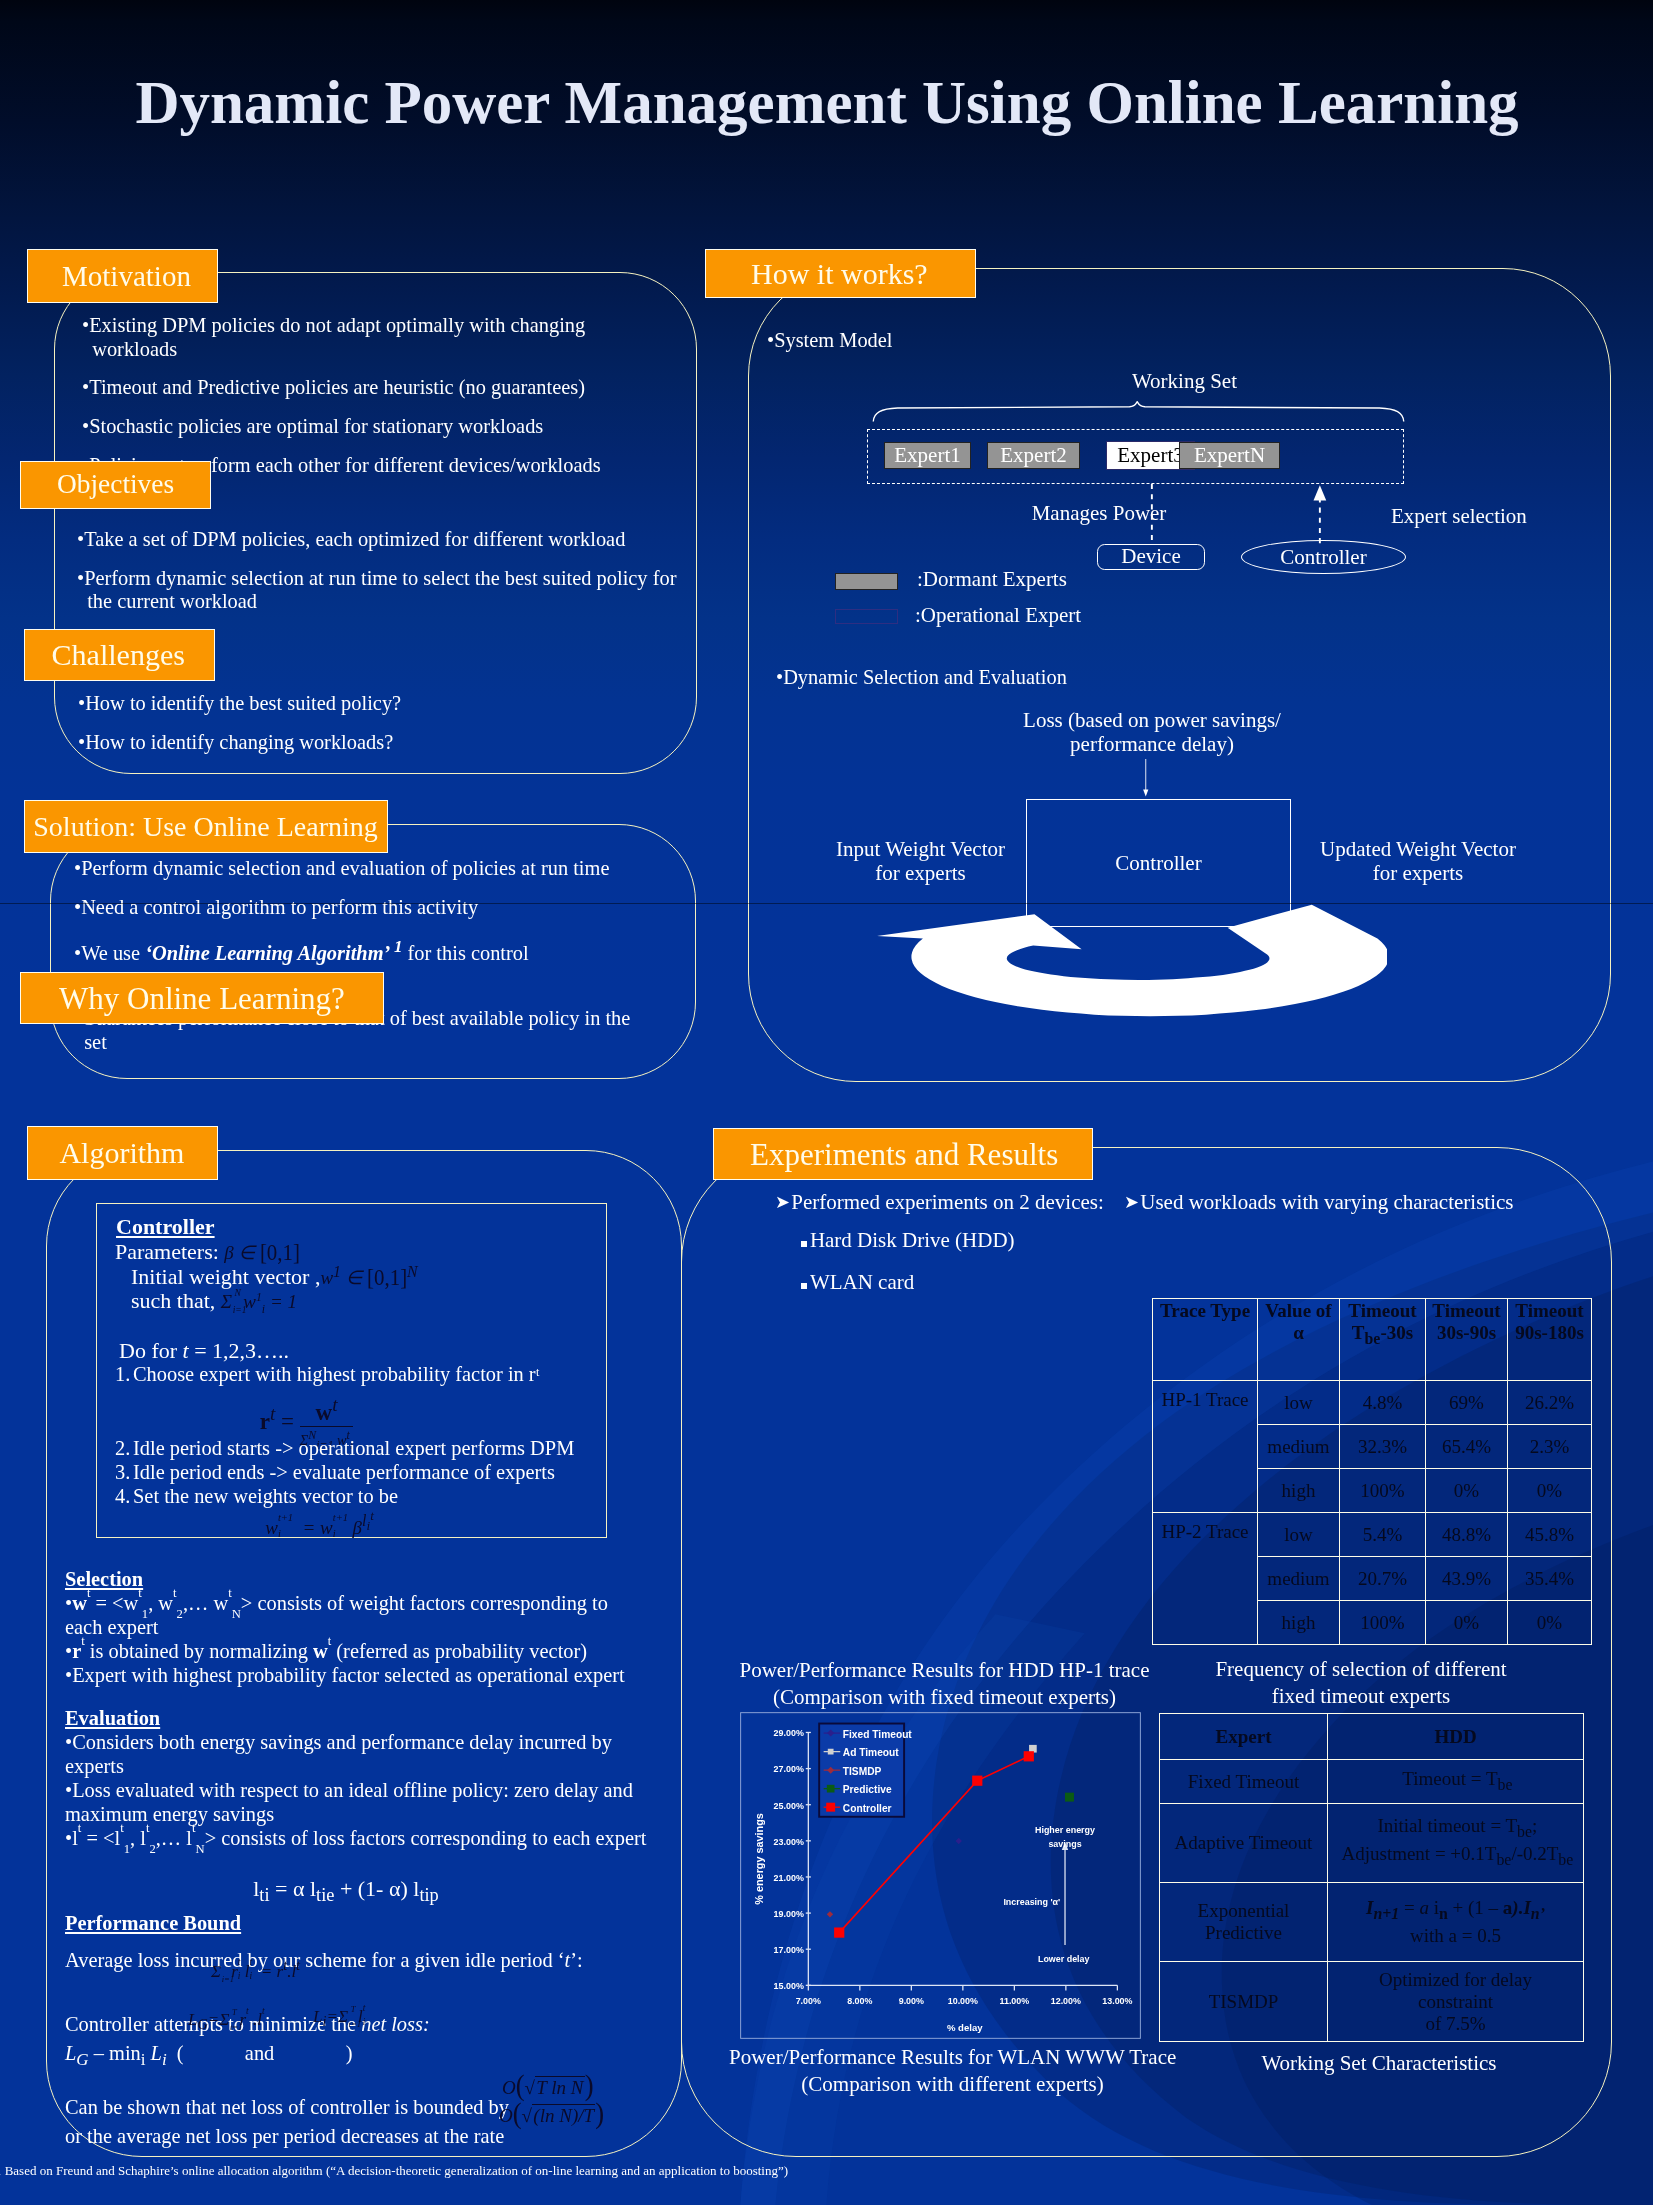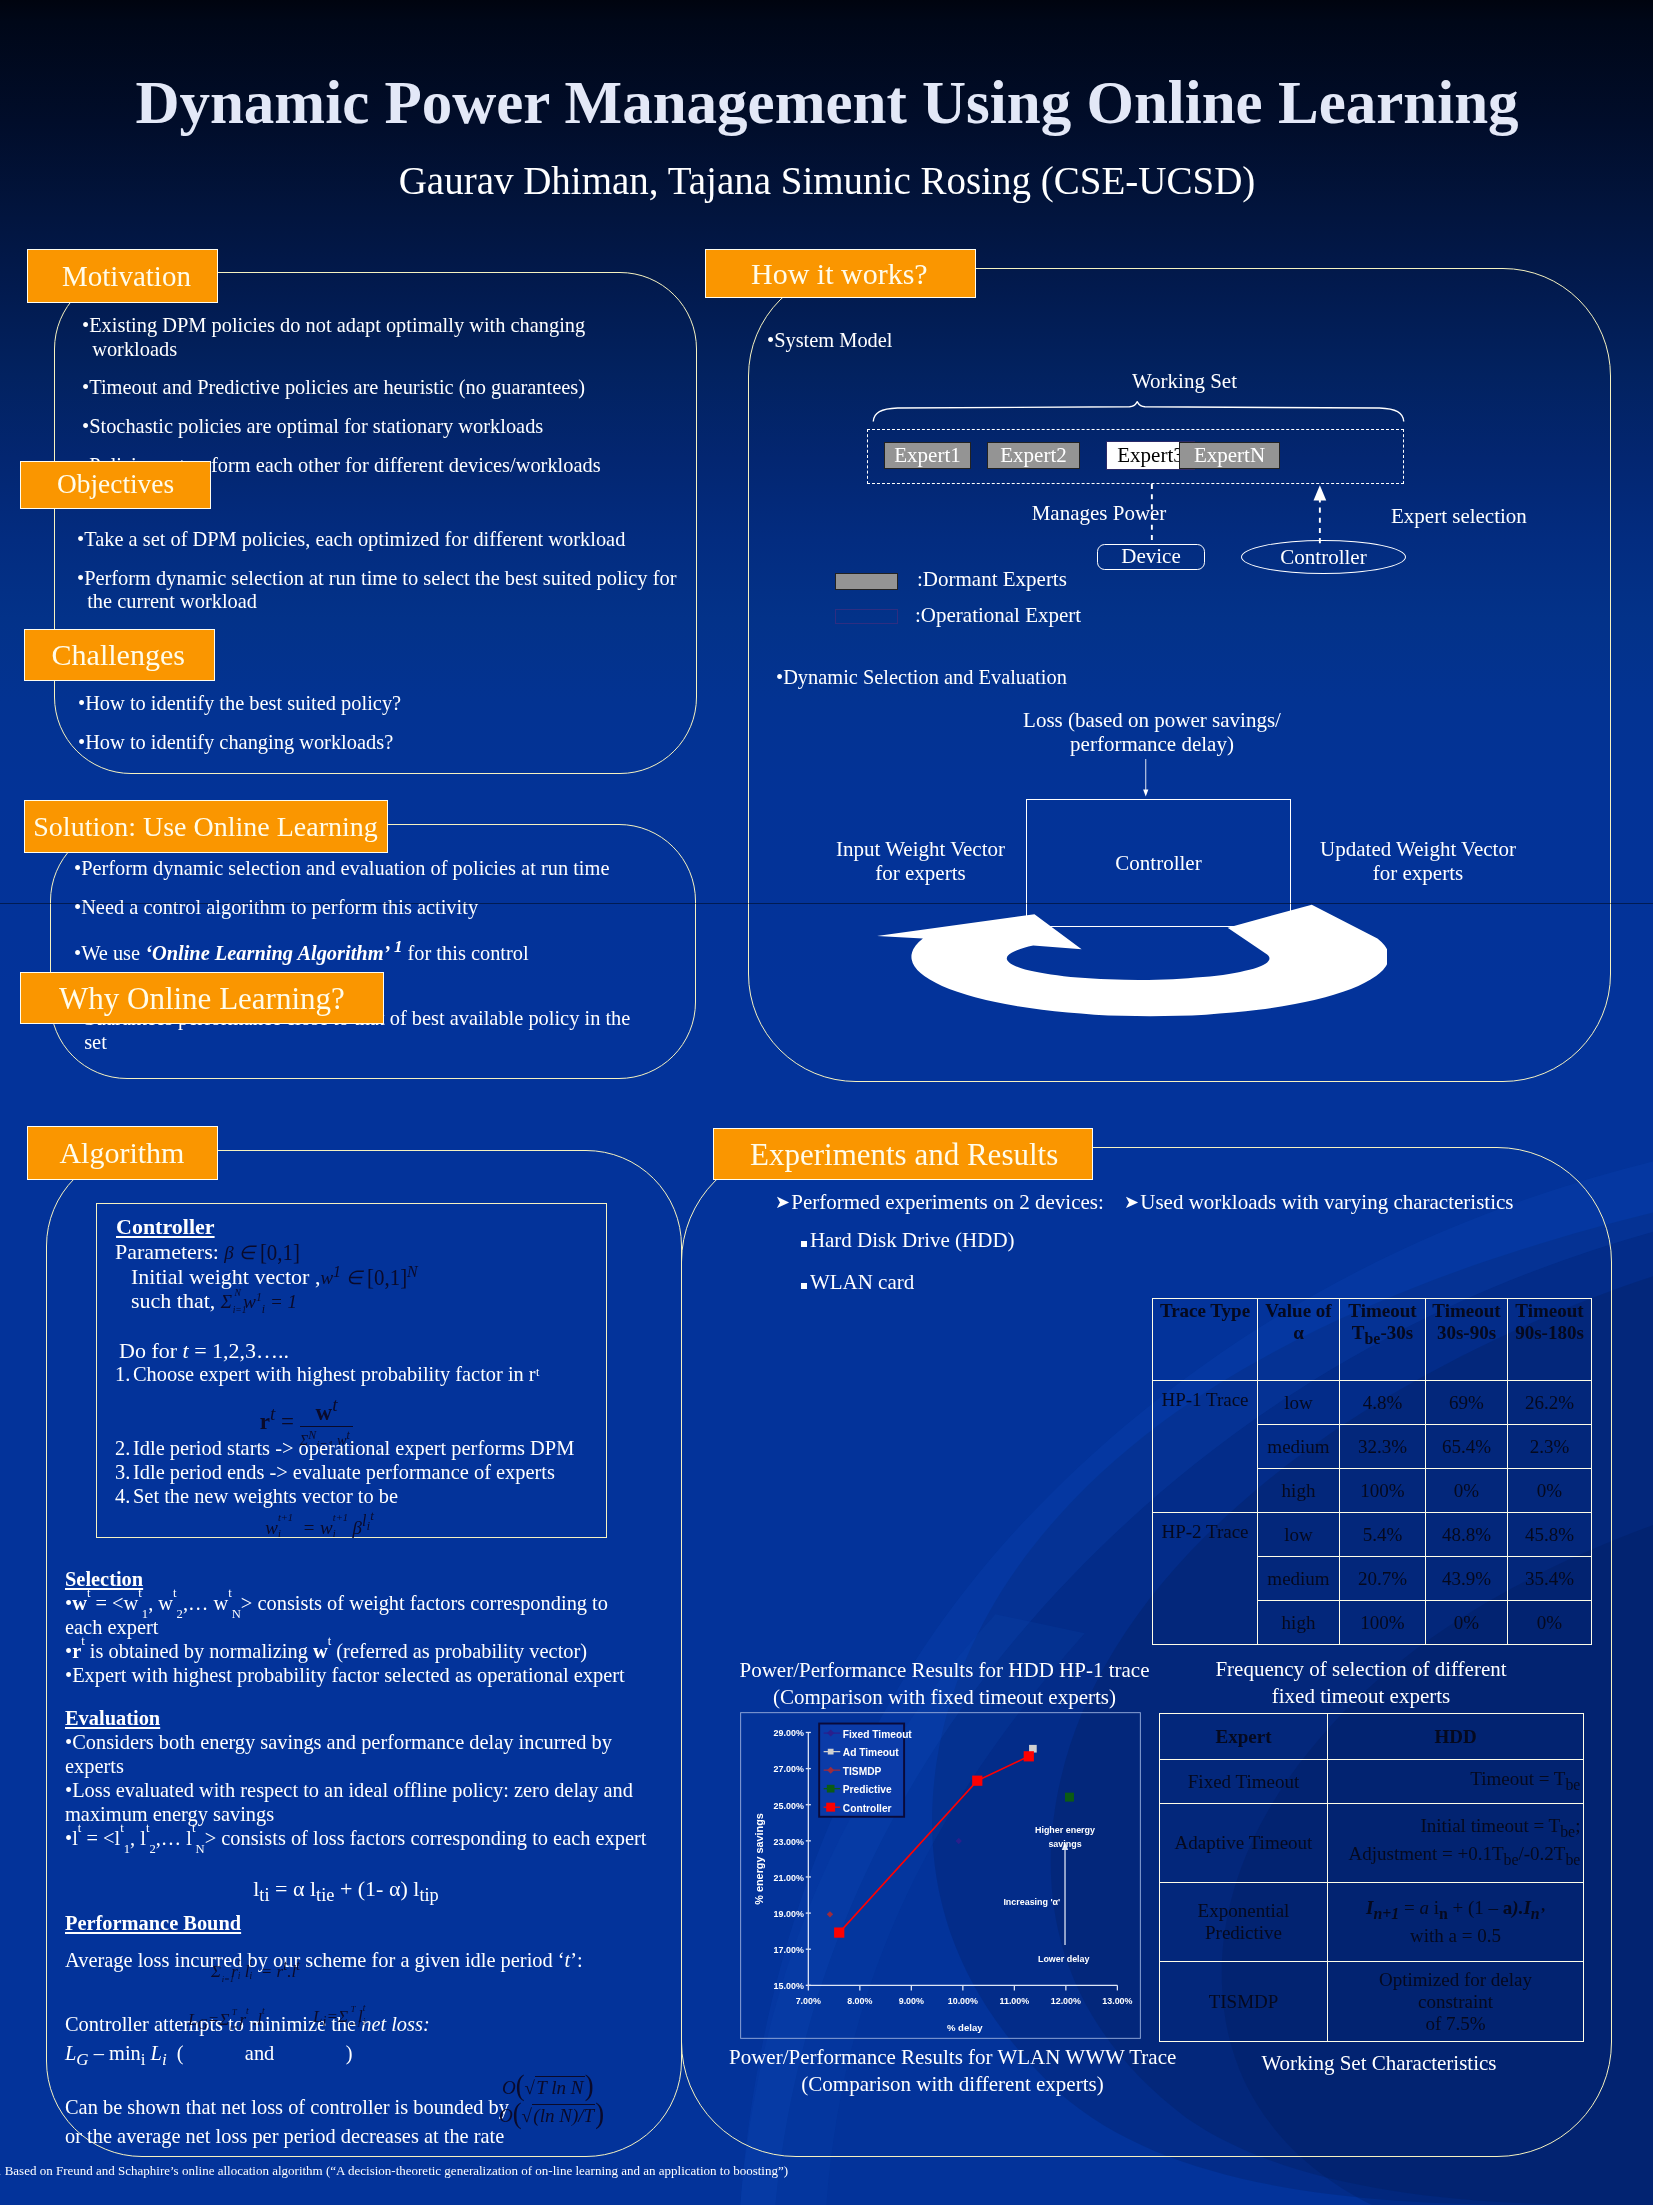--- a/index.html
+++ b/index.html
@@ -174,21 +174,21 @@
   #tbl-trace tr:first-child td{height:80px;vertical-align:top;padding-top:1.3px;}
   #tbl-trace .tl{vertical-align:top;padding-top:7.7px;}
   #cap-chart{left:737px;top:1657px;width:415px;font-size:21px;line-height:27.4px;white-space:nowrap;}
   #cap-tbl2{left:1163px;top:1656px;width:396px;font-size:21px;line-height:27.4px;white-space:nowrap;}
   #tbl-expert{left:1159px;top:1713px;width:424px;table-layout:fixed;}
   #tbl-expert td{height:43px;}
   #tbl-expert tr:nth-child(1) td{height:45px;}
   #tbl-expert tr:nth-child(3) td{height:78px;}
   #tbl-expert tr:nth-child(4) td{height:78px;}
   #tbl-expert tr:nth-child(5) td{height:79px;}
-  #tbl-expert .tl2{text-align:right;padding-left:6.4px;}
+  #tbl-expert .tl2{text-align:center;padding-left:6.4px;}
   #cap-bl{left:729px;top:2044px;width:447px;font-size:21px;line-height:27.4px;white-space:nowrap;}
   #cap-br{left:1181px;top:2051px;width:396px;font-size:21px;}
 
   #chart{left:740px;top:1712px;z-index:5;}
 
   
   #footnote{left:-5.1px;top:2163px;font-size:13px;color:#fff;white-space:nowrap;}
 </style>
 </head>
 <body>
@@ -214,21 +214,20 @@
              C1630,3040 1700,3200 1860,3320 C2020,3430 2270,3456 2520,3456 L2592,3456 Z" fill="#021a54" opacity="0.26"></path>
     <path d="M2592,2390 C2400,2460 2220,2560 2090,2700 C1970,2830 1910,2970 1915,3110
              C1920,3260 2000,3380 2150,3456 L2592,3456 Z" fill="#02174c" opacity="0.22"></path>
     <path d="M1215,3456 C1250,3100 1400,2760 1680,2470 C1950,2190 2270,2020 2592,1930
              L2592,1820 C2230,1910 1880,2090 1600,2390 C1330,2680 1190,3060 1160,3456 Z" fill="#0a46b4" opacity="0.26"></path>
     <path d="M1160,3456 C1190,3100 1320,2790 1560,2530 L1700,2560
              C1450,2840 1320,3120 1295,3456 Z" fill="#0a46b4" opacity="0.18"></path>
   </svg>
 
   <div class="txt" id="title">Dynamic Power Management Using Online Learning</div>
-  <div class="txt" id="authors">Gaurav Dhiman, Tajana Simunic Rosing (CSE-UCSD)</div>
 
   <div class="panel" id="panelA"></div>
   <div class="panel" id="panelB"></div>
   <div class="panel" id="panelC"></div>
   <div class="panel" id="panelD"></div>
   <div class="panel" id="panelE"></div>
 
   <div class="hairline" id="hl1"></div>
 
   <div class="hdr" id="h-motivation">

